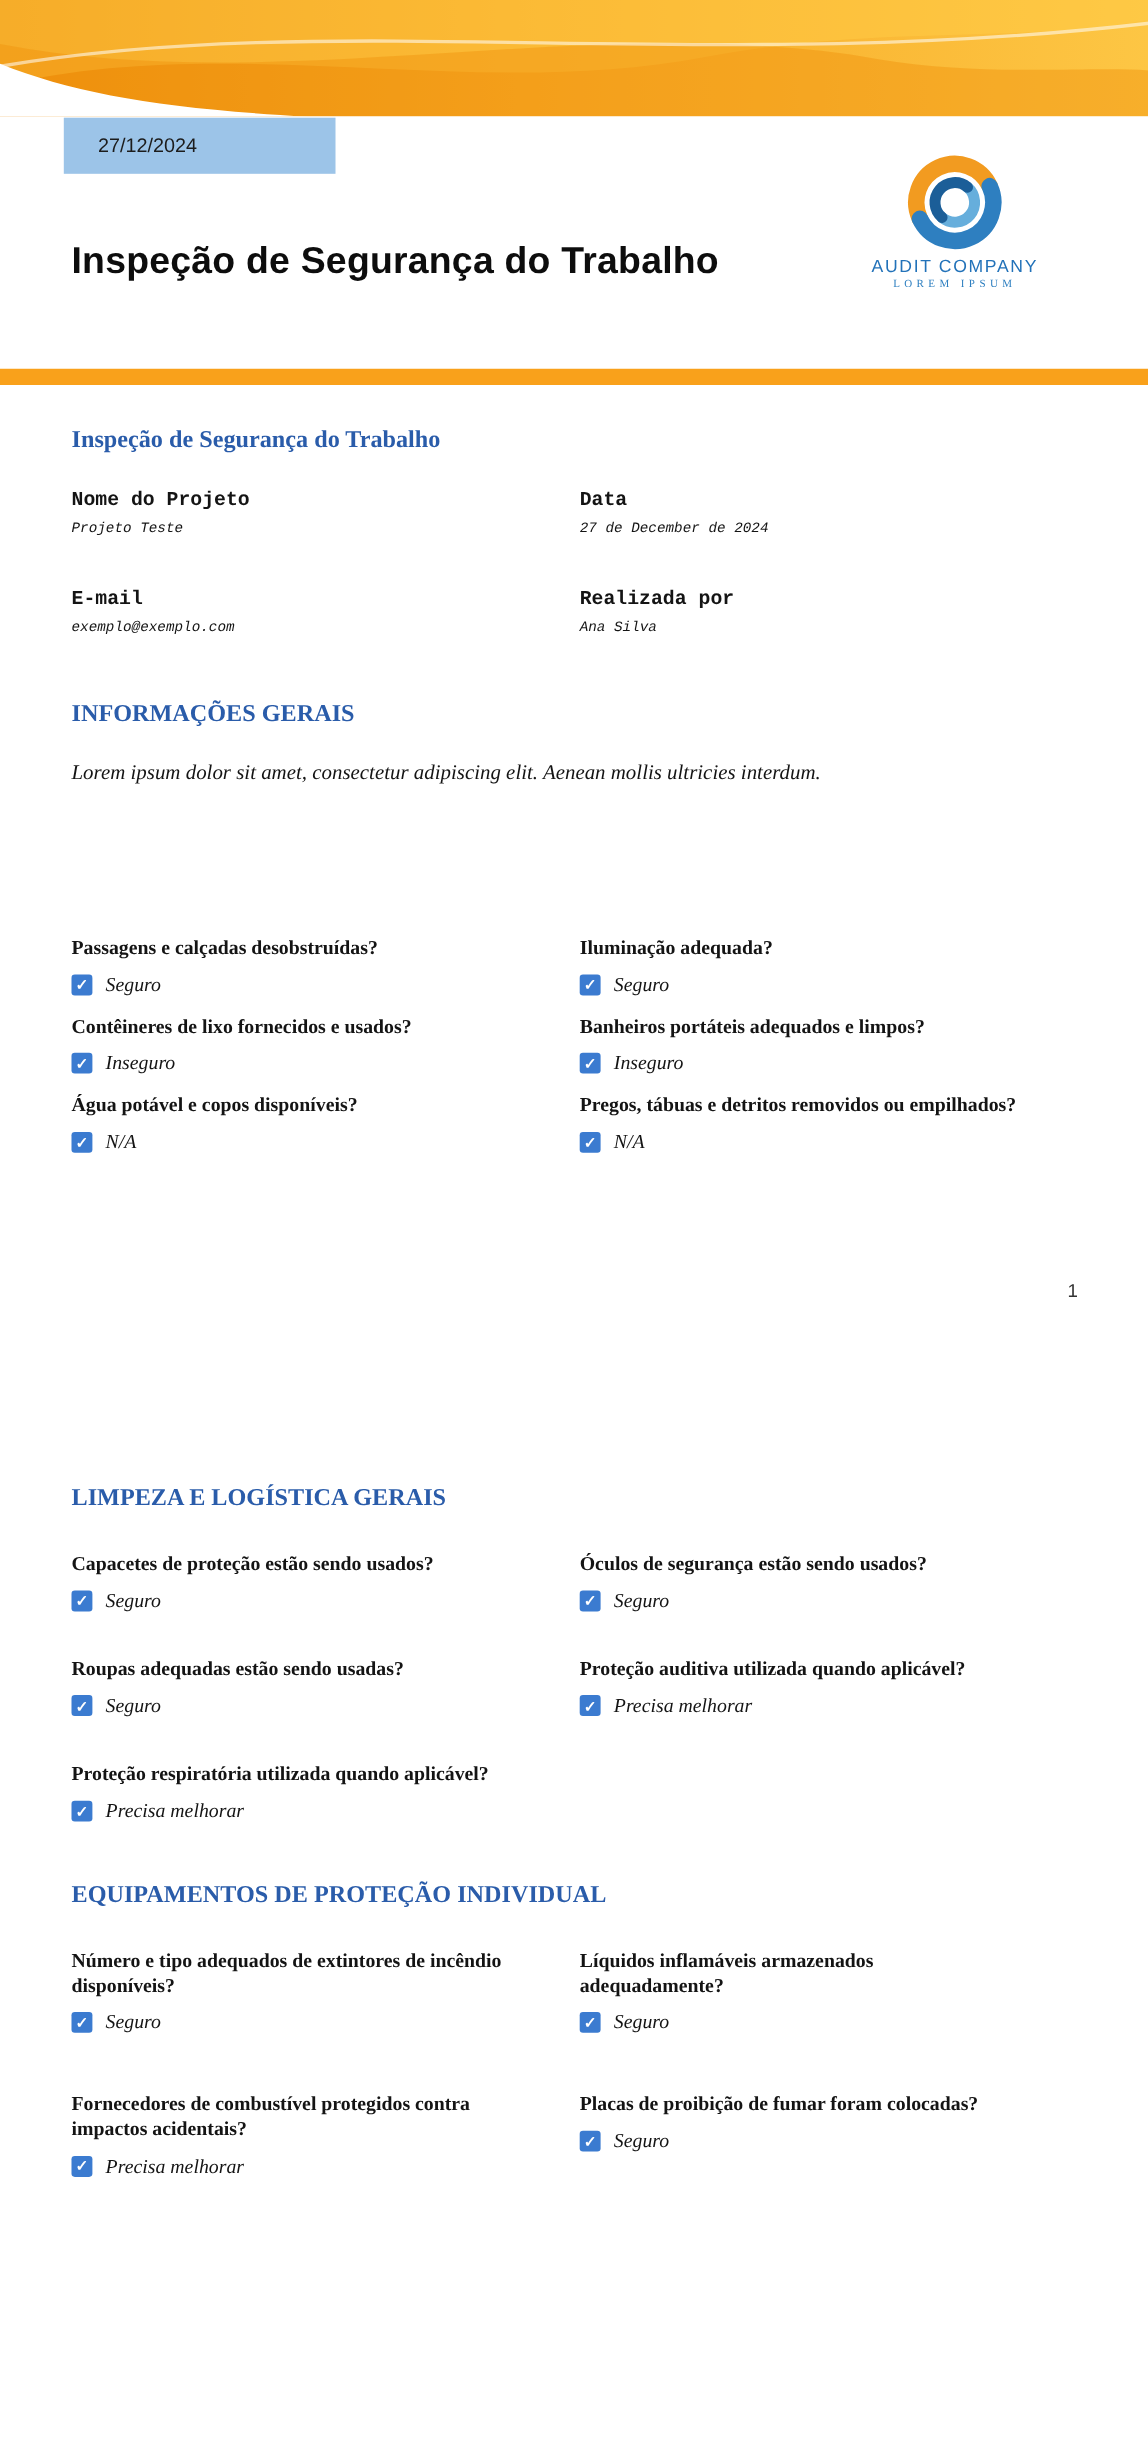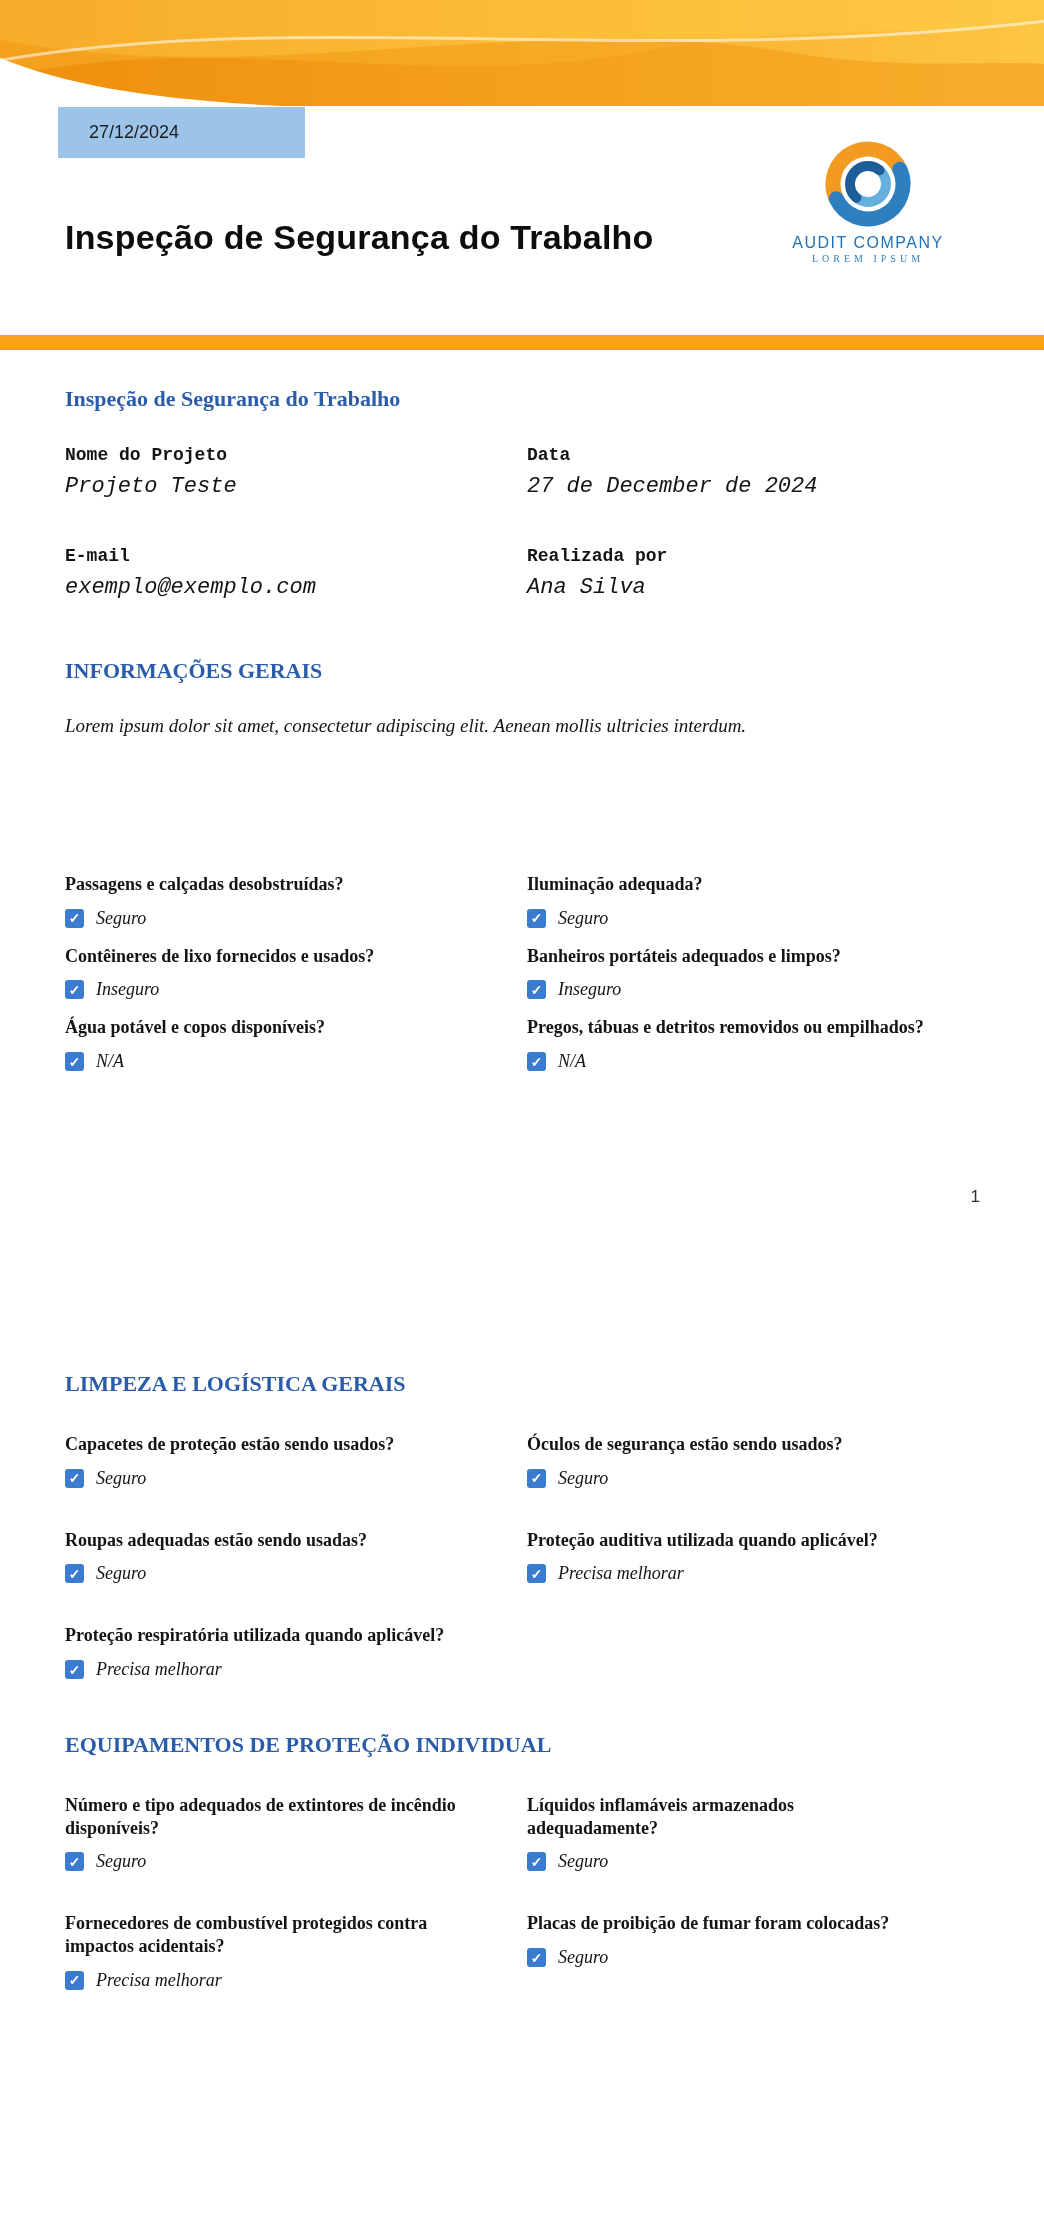--- a/index.html
+++ b/index.html
@@ -59,40 +59,40 @@
   .h-summary   { margin-top: 36px; }
   .h-sec0      { margin-top: 56px; }
   .h-sec1      { margin-top: 164px; }
   .h-sec2      { margin-top: 52px; }
 
   .fields-grid {
     display: grid; grid-template-columns: 462px 1fr;
     row-gap: 44px; margin-top: 32px; font-family: Liberation Mono, monospace;
   }
   .field-label { font-weight: bold; font-size: 18px; line-height: 1.28; }
-  .field-value { font-style: italic; font-size: 22px; line-height: 1.28; margin-top: 6px; }
+  .field-value { font-style: italic; font-size: 13px; line-height: 1.28; margin-top: 6px; }
 
   .rating-block { margin-top: 22px; }
   .rating-label { font-weight: bold; font-size: 18px; }
   .stars { margin-top: 6px; line-height: 1.1; }
   .star { font-size: 28px; margin-right: 8px; }
   .star.filled { color: #3C6FD6; }
   .star.empty  { color: #C9CDD4; }
 
   .comments-block { margin-top: 30px; }
   .comments-label { font-weight: bold; font-size: 18px; }
   .comments-text  { font-style: italic; font-size: 19px; margin-top: 6px; line-height: 1.3; }
 
   .q-grid {
     display: grid; grid-template-columns: 462px 1fr;
     row-gap: 16px;
   }
   .q-grid.sec0 { margin-top: 134px; }
   .q-grid.sec1 { margin-top: 36px; row-gap: 40px; }
-  .q-grid.sec2 { margin-top: 36px; row-gap: 40px; }
+  .q-grid.sec2 { margin-top: 36px; row-gap: 52px; }
   .q-cell { }
   .q-cell .q-label {
     font-weight: bold; font-size: 18px; line-height: 1.26;
     max-width: 430px;
   }
   .q-grid > .q-cell:nth-child(even) .q-label { max-width: 400px; }
   .q-answer { display: flex; align-items: center; gap: 12px; margin-top: 12px; }
   .checkbox {
     width: 19px; height: 19px; border-radius: 3px;
     background: #3B7BD0; flex: 0 0 auto;

